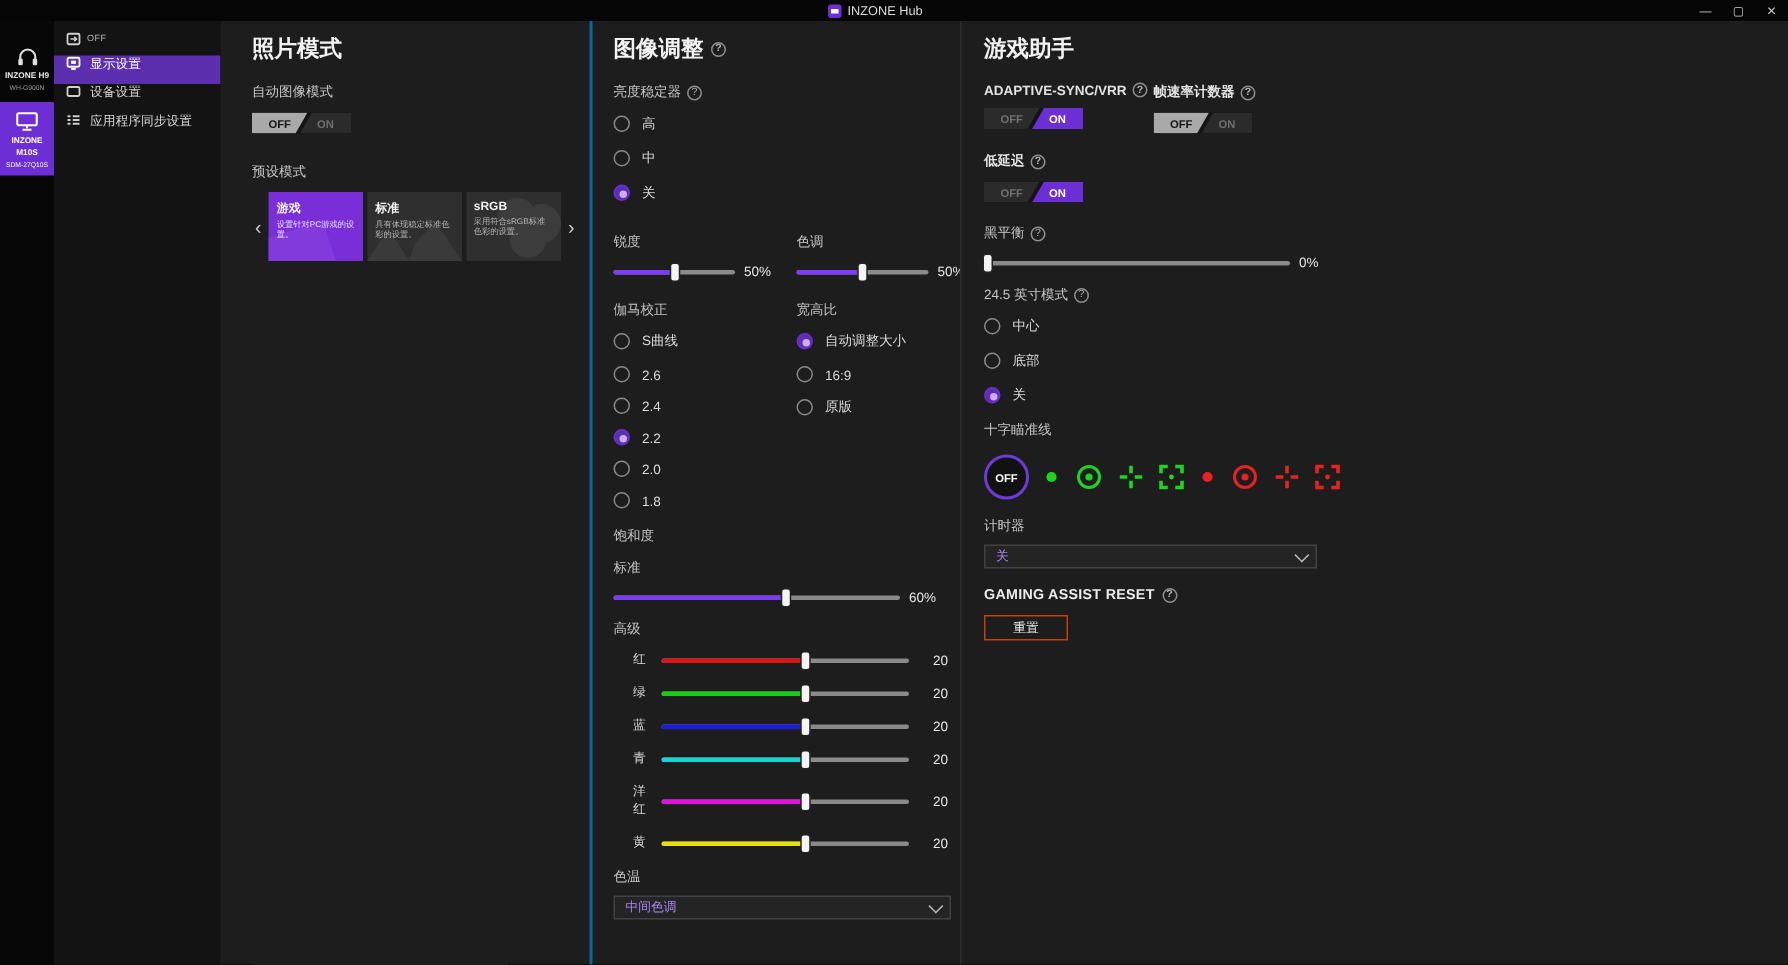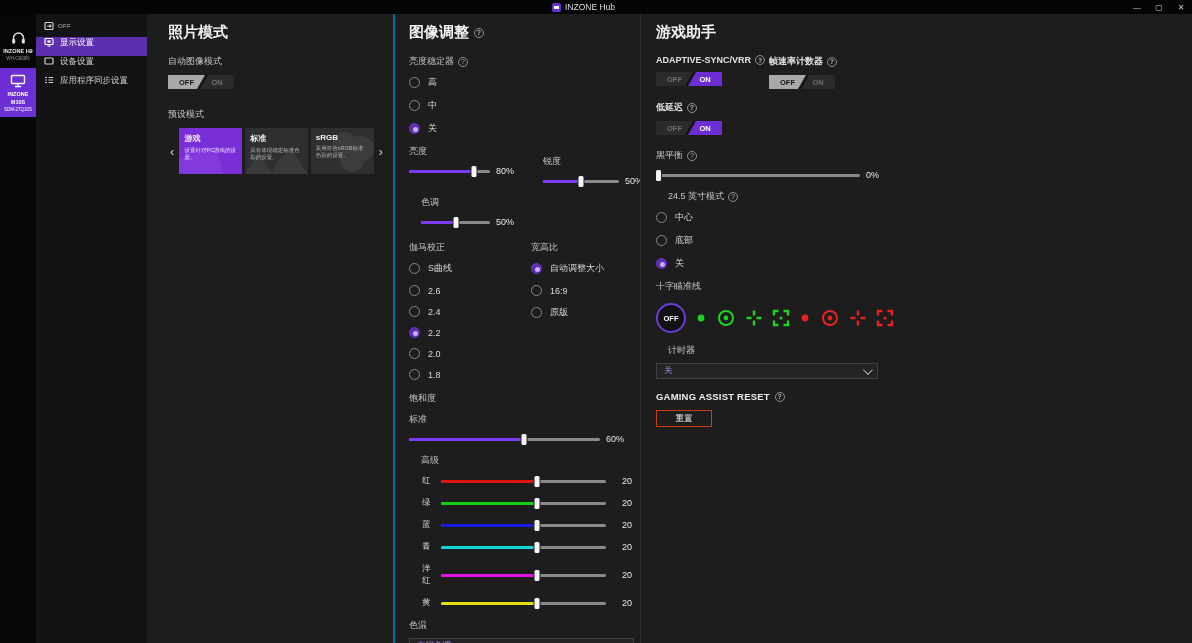--- a/index.html
+++ b/index.html
@@ -91,21 +91,21 @@
   
   .slider-line { display:flex; align-items:center; gap:6px; }
   .track { position:relative; height:3px; background:#8a8a8a; border-radius:2px; flex:1; cursor:pointer; }
   .track .fill { position:absolute; left:0; top:0; bottom:0; background:#7a3cf5; border-radius:2px; }
   .track .thumb { position:absolute; top:-4px; width:5px; height:11px; background:#f4f4f4;
     border-radius:1.5px; transform:translateX(-50%); box-shadow:0 0 0 1px #222; }
   .sl-val { font-size:9px; color:#e8e8e8; width:26px; text-align:left; flex:0 0 auto; }
 
   .grid2 { display:grid; grid-template-columns:113px 120px; column-gap:9px; }
   .mt2{margin-top:2px;} .mt4{margin-top:4px;} .mt6{margin-top:6px;} .mt8{margin-top:8px;}
-  .mt10{margin-top:10px;margin-left:12px;} .mt12{margin-top:12px;} .mt14{margin-top:14px;} .mt19{margin-top:19px;}
+  .mt10{margin-top:10px;} .mt12{margin-top:12px;} .mt14{margin-top:14px;} .mt19{margin-top:19px;}
 
   .chan-row { display:flex; align-items:center; gap:6px; margin-bottom:10px; }
   .chan-lbl { width:26px; padding-left:13px; font-size:8.5px; color:#dadada; flex:0 0 auto; }
   .chan-val { width:20px; font-size:9px; color:#e8e8e8; text-align:right; flex:0 0 auto; }
 
   
   .dropdown { height:16px; background:#242424; border:1px solid #414141; display:flex; align-items:center;
     justify-content:space-between; padding:0 7px; cursor:pointer; }
   .dd-val { font-size:8.5px; color:#a985f5; }
   .dd-chev { width:7px; height:7px; border-right:1.4px solid #b5b5b5; border-bottom:1.4px solid #b5b5b5;
@@ -260,30 +260,20 @@
           <span class="radio"></span>
           <span>中</span>
         </label>
         <label class="radio-row">
           <span class="radio sel"></span>
           <span>关</span>
         </label>
       </div>
 
       <div class="grid2 mt4">
-        <div>
-          <div class="lbl">亮度</div>
-          <div class="slider-line mt8">
-            <div class="track">
-              <div class="fill" style="width: 80%;"></div>
-              <div class="thumb" style="left: 80%;"></div>
-            </div>
-            <span class="sl-val">80%</span>
-          </div>
-        </div>
         <div class="mt10">
           <div class="lbl">锐度</div>
           <div class="slider-line mt8">
             <div class="track">
               <div class="fill" style="width: 50%;"></div>
               <div class="thumb" style="left: 50%;"></div>
             </div>
             <span class="sl-val">50%</span>
           </div>
         </div>

